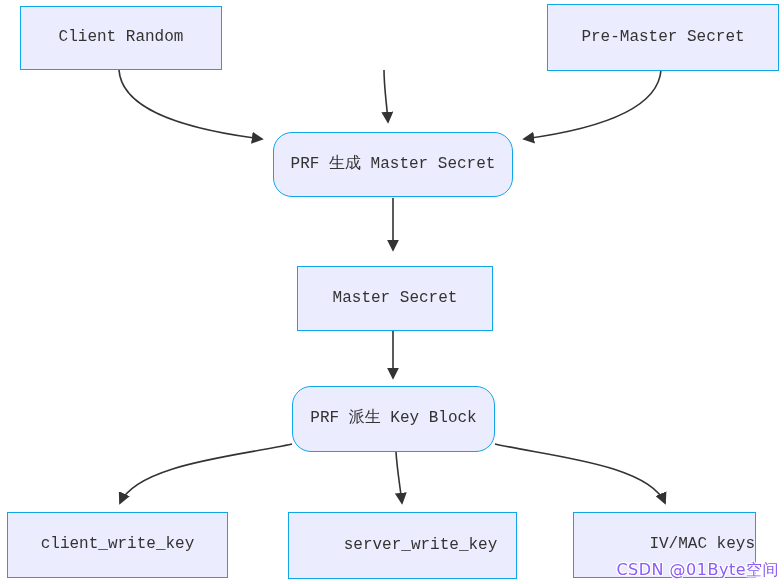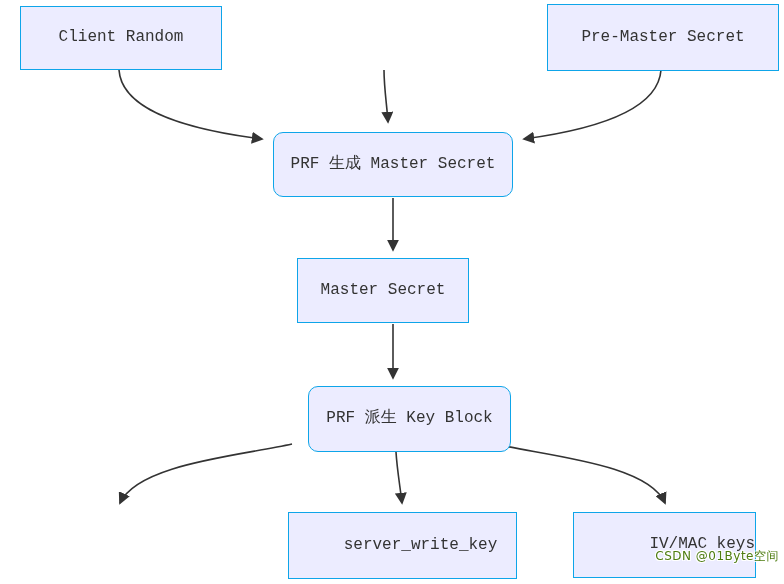--- a/index.html
+++ b/index.html
@@ -31,28 +31,28 @@
     font-size: 16px;
     display: flex;
     align-items: center;
     justify-content: center;
     text-align: center;
     line-height: 1.2;
     white-space: nowrap;
     font-family: Liberation Mono, monospace;
   }
   .node.rounded {
-    border-radius: 10px;
+    border-radius: 19px;
   }
   .watermark {
     position: absolute;
     right: 5px;
-    bottom: 19px;
-    font-size: 12px;
-    color: #4d7c0f;
+    bottom: 3px;
+    font-size: 16px;
+    color: #8b5cf6;
     letter-spacing: 0.5px;
     text-shadow:
       -1px -1px 0 #ffffff,
        1px -1px 0 #ffffff,
       -1px  1px 0 #ffffff,
        1px  1px 0 #ffffff;
     z-index: 5;
   }
 </style>
 </head>
@@ -84,28 +84,31 @@
 
 
   <div class="node rect" style="left:547px; top:4px; width:232px; height:67px;">
     <span>Pre-Master Secret</span>
   </div>
 
   <div class="node rounded" style="left:273px; top:132px; width:240px; height:65px;">
     <span>PRF 生成 Master Secret</span>
   </div>
 
-  <div class="node rect" style="left:297px; top:258px; width:172px; height:65px;">
+  <div class="node rect" style="left:297px; top:266px; width:196px; height:65px;">
     <span>Master Secret</span>
   </div>
 
-  <div class="node rounded" style="left:292px; top:386px; width:203px; height:66px;margin-left:16px;">
+  <div class="node rounded" style="left:292px; top:386px; width:203px; height:66px;">
     <span>PRF 派生 Key Block</span>
   </div>
 
+  <div class="node rect" style="left:7px; top:512px; width:221px; height:66px;">
+    <span>client_write_key</span>
+  </div>
 
   <div class="node rect" style="left:288px; top:512px; width:229px; height:67px;padding-left:36px;">
     <span>server_write_key</span>
   </div>
 
   <div class="node rect" style="left:573px; top:512px; width:183px; height:66px;justify-content:flex-end;">
     <span>IV/MAC keys</span>
   </div>
 
   <div class="watermark">CSDN @01Byte空间</div>

